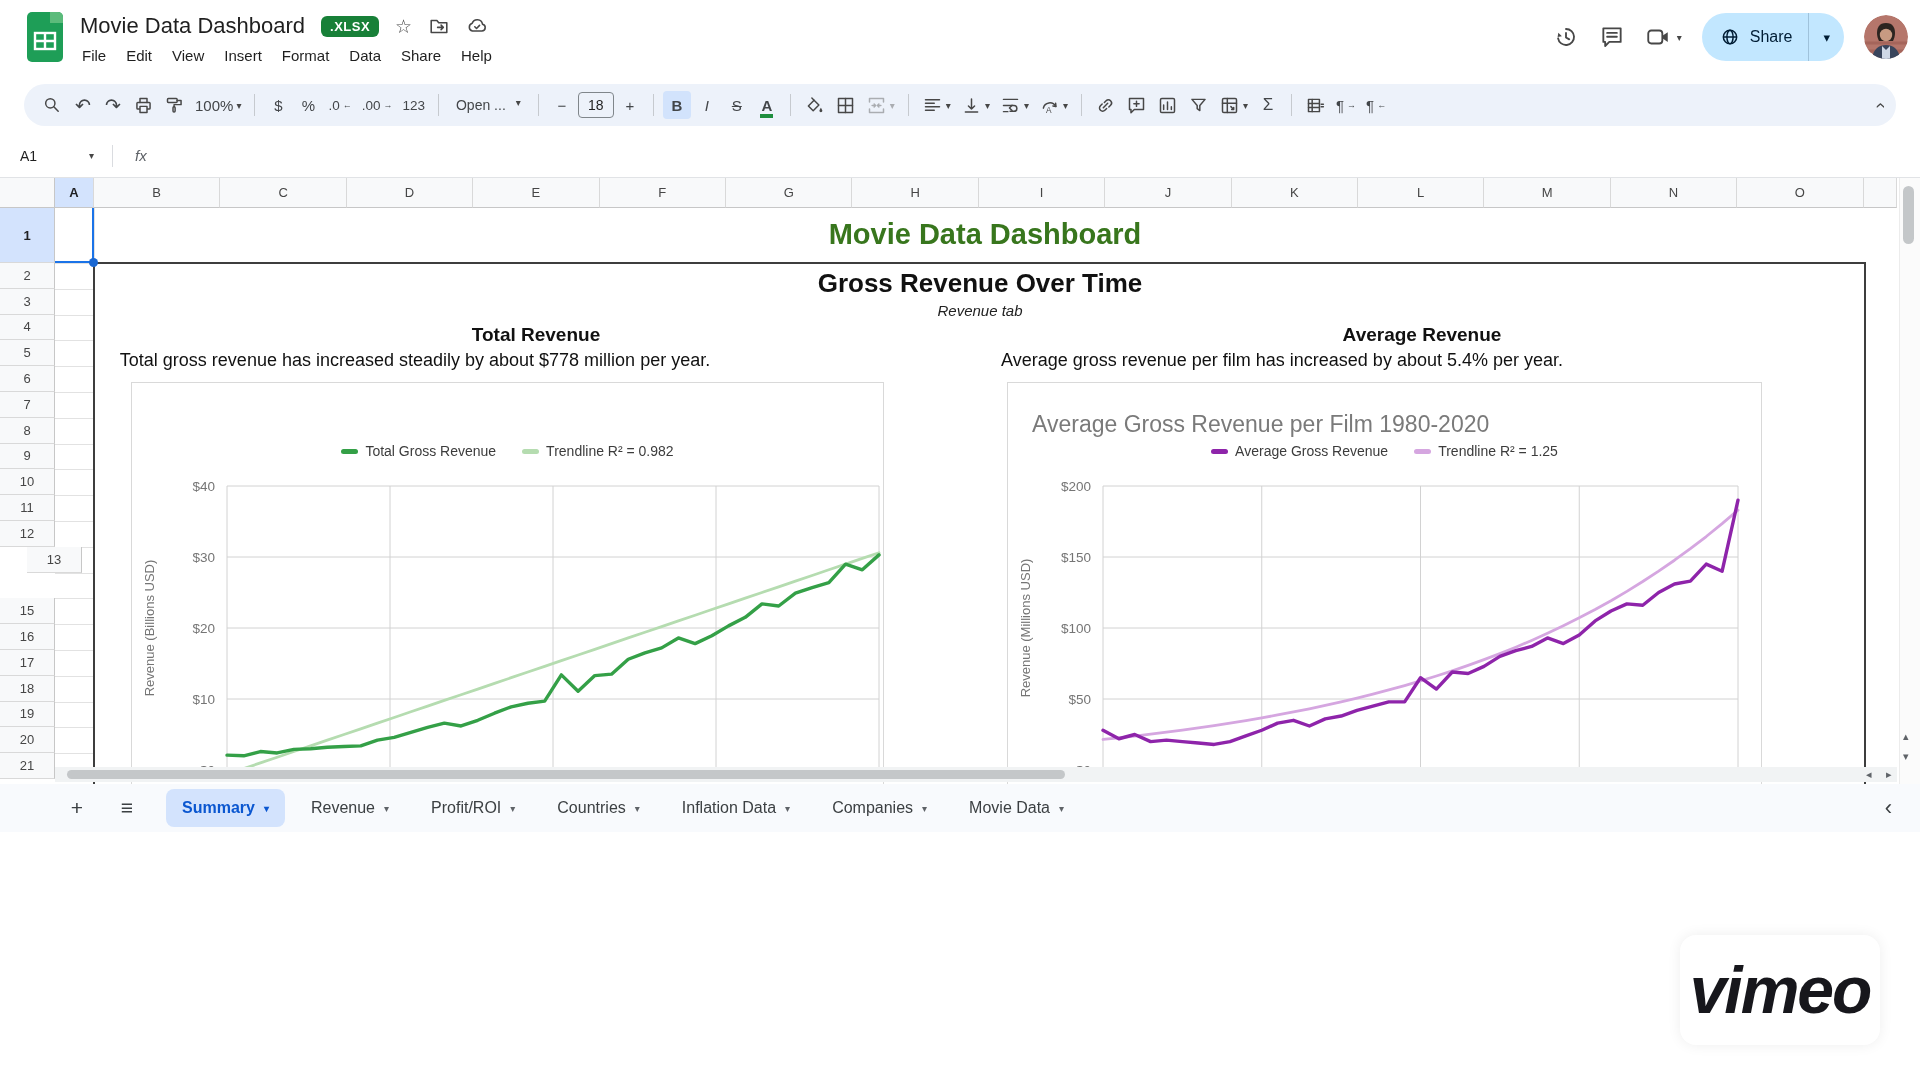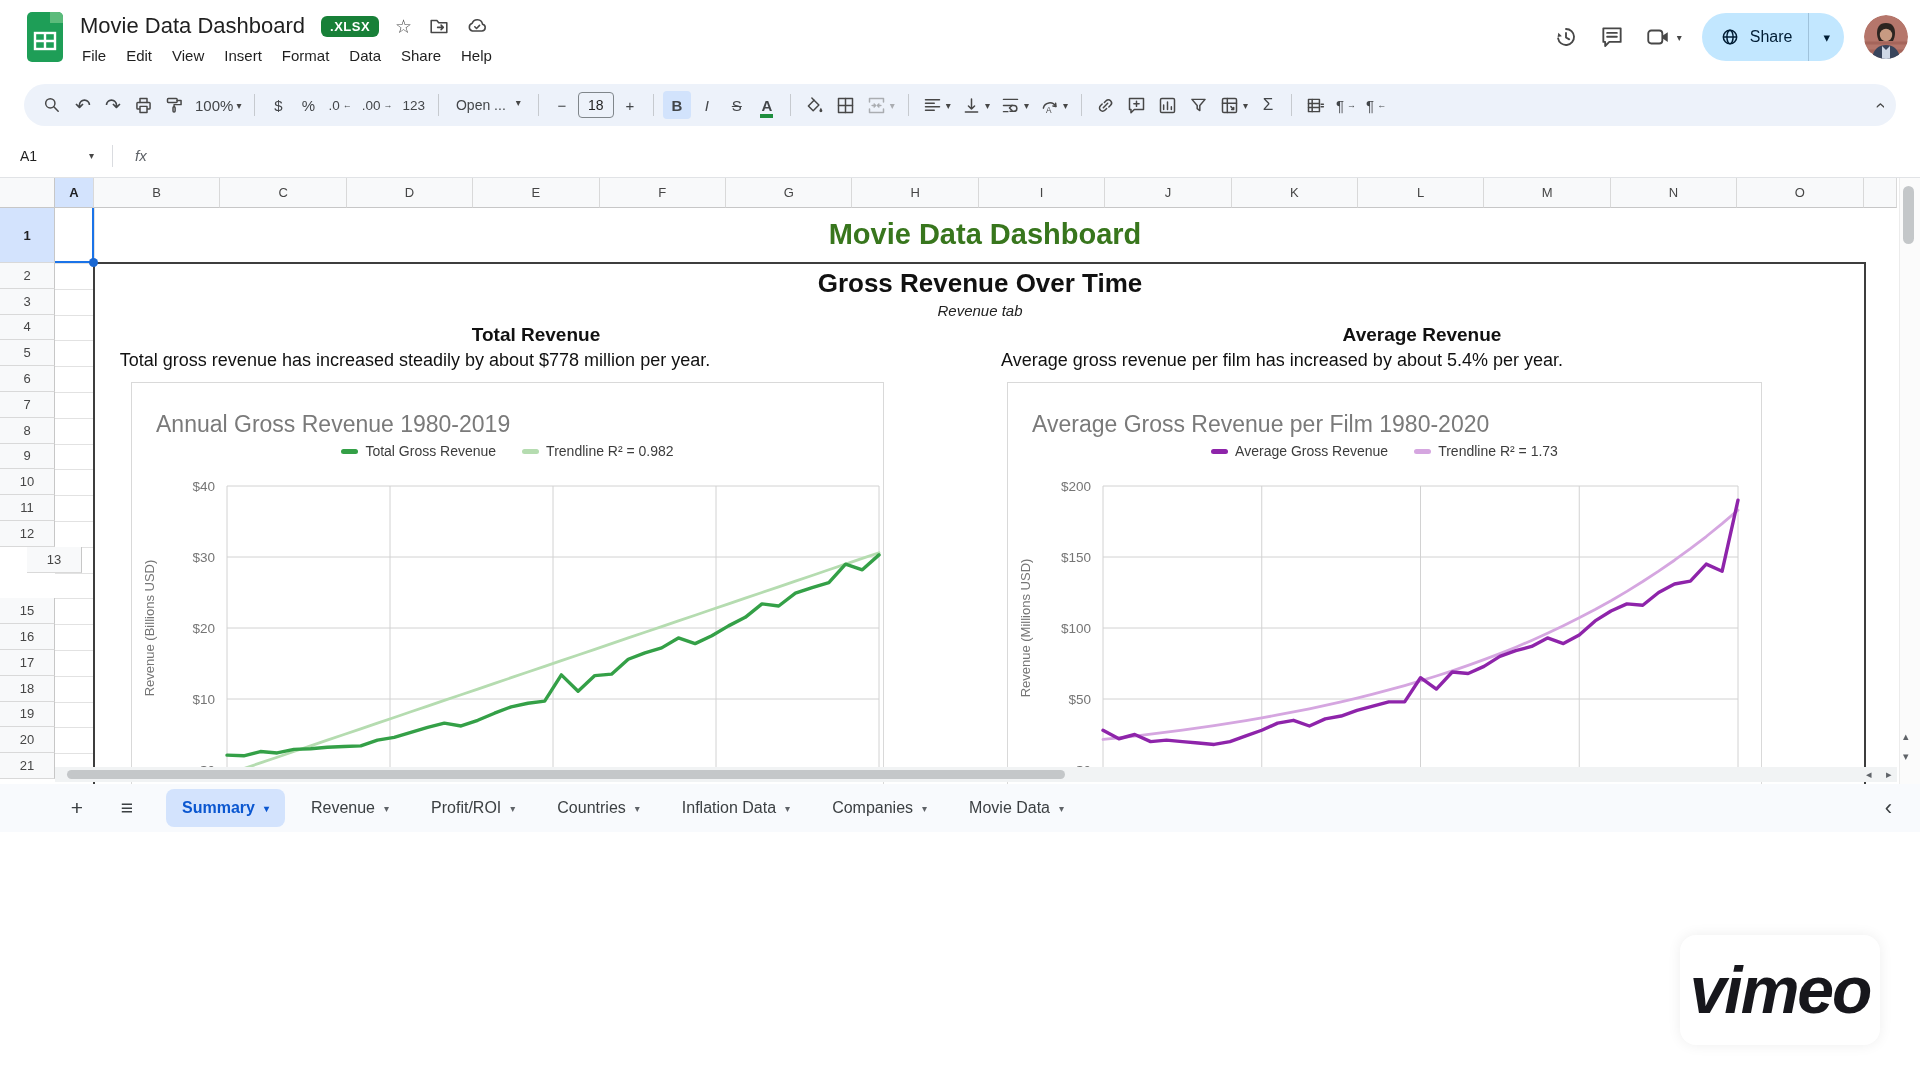--- a/index.html
+++ b/index.html
@@ -465,21 +465,20 @@
 
       <div class="box-title">Gross Revenue Over Time</div>
       <div class="box-subtitle">Revenue tab</div>
 
       <div class="col-heading" style="left:536px">Total Revenue</div>
       <div class="col-desc" style="left:415px">Total gross revenue has increased steadily by about $778 million per year.</div>
       <div class="col-heading" style="left:1422px">Average Revenue</div>
       <div class="col-desc" style="left:1282px">Average gross revenue per film has increased by about 5.4% per year.</div>
 
       <div class="chart-card" id="chart0" style="left:131px; width:753px">
-        <div class="chart-title">Annual Gross Revenue 1980-2019</div>
         <div class="chart-legend">
             <span class="leg-item">
               <span class="leg-sw" style="background: rgb(52, 160, 71);"></span>
               <span>Total Gross Revenue</span>
             </span>
             <span class="leg-item">
               <span class="leg-sw" style="background: rgb(181, 220, 176);"></span>
               <span>Trendline R² = 0.982</span>
             </span>
           </div>
@@ -509,21 +508,21 @@
         </div>
       <div class="chart-card" id="chart1" style="left:1007px; width:755px">
         <div class="chart-title">Average Gross Revenue per Film 1980-2020</div>
         <div class="chart-legend">
             <span class="leg-item">
               <span class="leg-sw" style="background: rgb(142, 36, 170);"></span>
               <span>Average Gross Revenue</span>
             </span>
             <span class="leg-item">
               <span class="leg-sw" style="background: rgb(213, 166, 224);"></span>
-              <span>Trendline R² = 1.73</span>
+              <span>Trendline R² = 1.25</span>
             </span>
           </div>
       <svg width="755" height="340" class="chart-svg">
             <clipPath id="clip1">
               <rect x="0" y="0" width="755" height="303"></rect>
             </clipPath>
             <line x1="95" y1="302" x2="730" y2="302" stroke="#d2d2d2" stroke-width="1"></line>
             <text x="83" y="306.5" text-anchor="end" font-size="13.5" fill="#757575" font-family="Liberation Sans, sans-serif">$0</text>
             <line x1="95" y1="231" x2="730" y2="231" stroke="#d2d2d2" stroke-width="1"></line>
             <text x="83" y="235.5" text-anchor="end" font-size="13.5" fill="#757575" font-family="Liberation Sans, sans-serif">$50</text>

